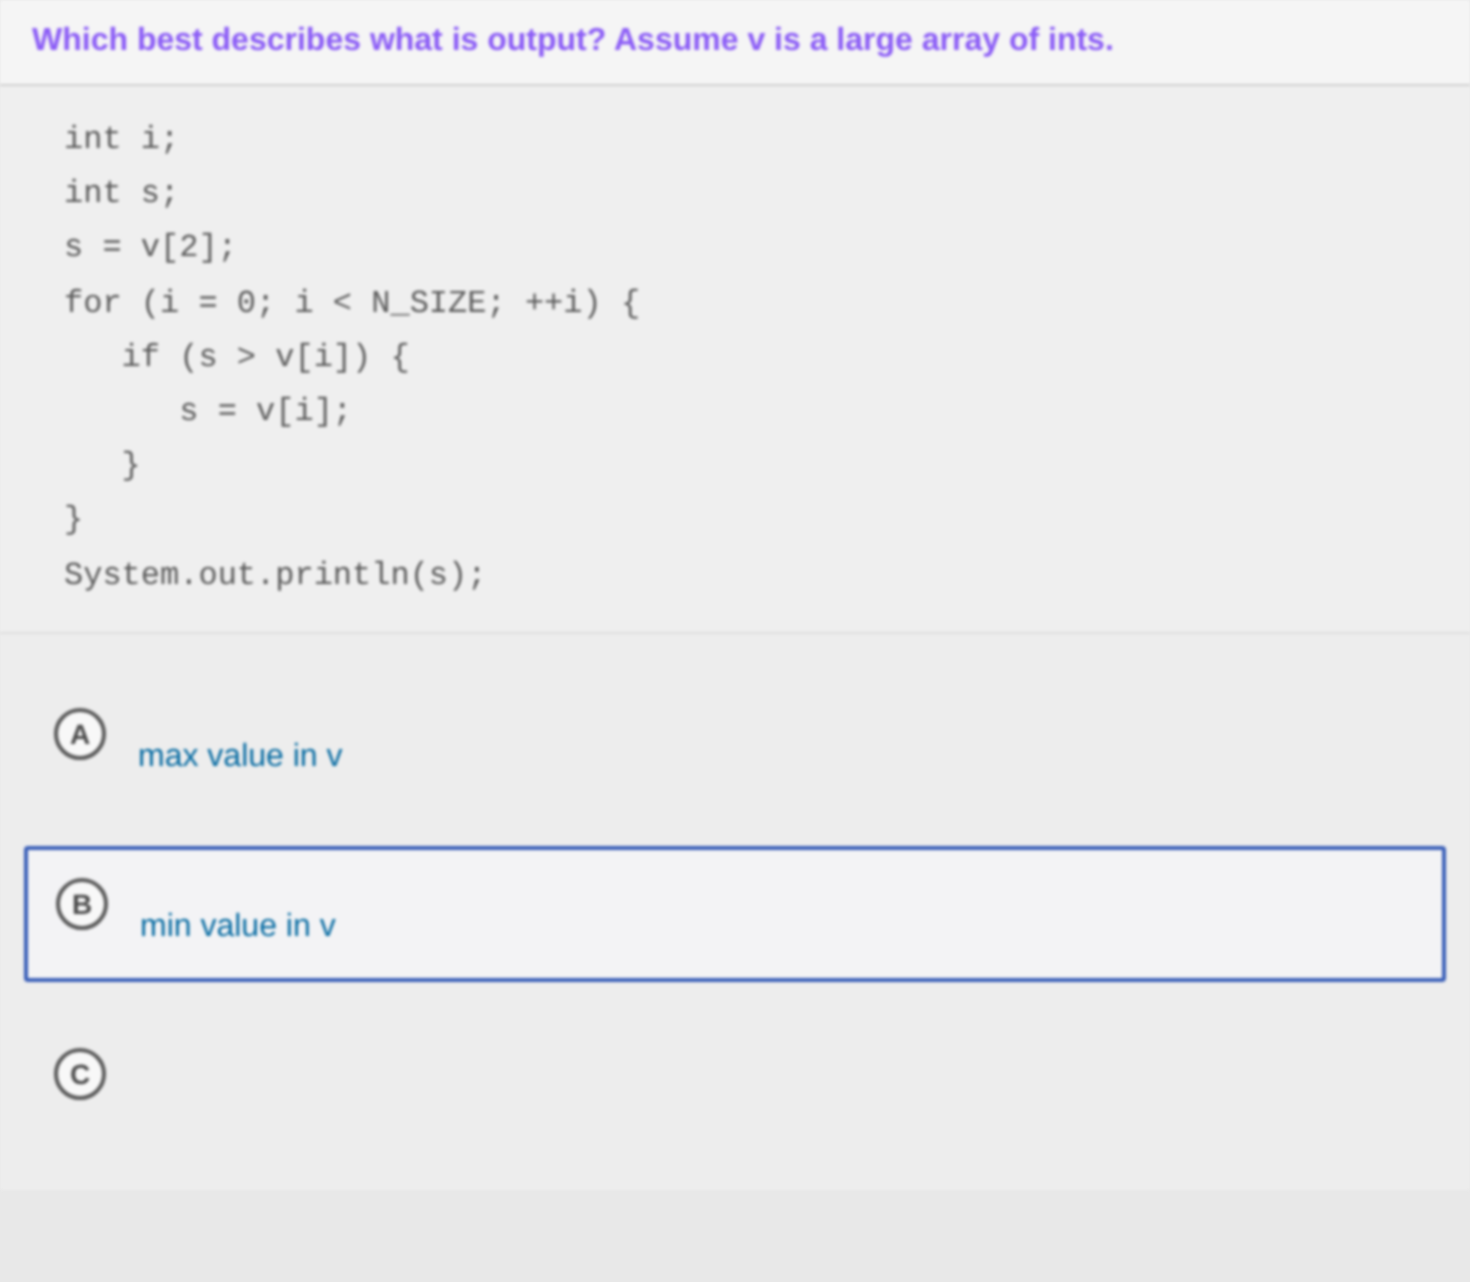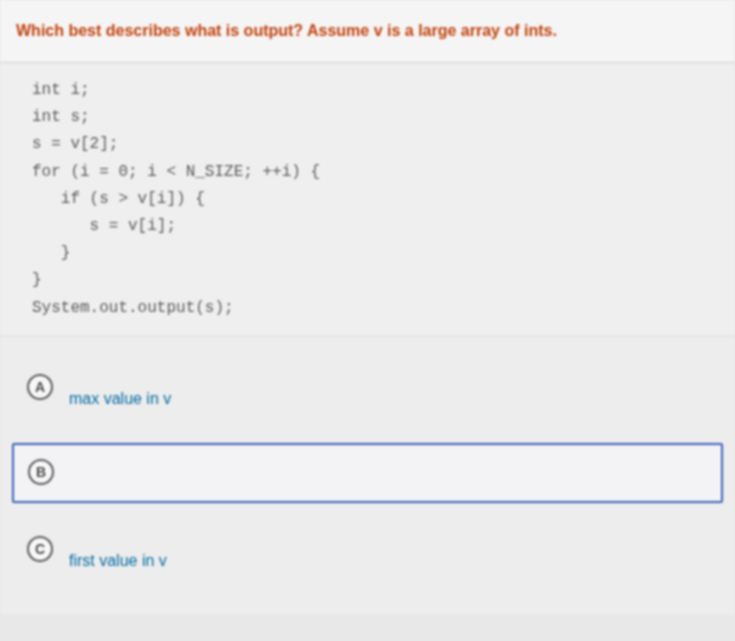--- a/index.html
+++ b/index.html
@@ -13,25 +13,25 @@
       width: 735px;
       height: 641px;
       overflow: hidden;
       filter: blur(0.8px);
     }
     .container {
       padding: 0;
     }
     .question-header {
       background: #f5f5f5;
-      padding: 22px 16px;
+      padding: 12px 16px;
       border-bottom: 1px solid #d0d0d0;
       font-weight: bold;
       font-size: 16px;
-      color: #c2410c;
+      color: #8b5cf6;
     }
     .code-block {
       background: #efefef;
       padding: 14px 24px 14px 32px;
       font-family: "Courier New", Courier, monospace;
       font-size: 16px;
       color: #5a5a5a;
       line-height: 1.7;
       white-space: pre;
       border-bottom: 1px solid #ddd;
@@ -83,32 +83,32 @@
   <div class="question-header">Which best describes what is output? Assume v is a large array of ints.</div>
 
   <div class="code-block"><span>int i;</span>
 <span>int s;</span>
 <span>s = v[2];</span>
 <span>for (i = 0; i &lt; N_SIZE; ++i) {</span>
 <span>   if (s &gt; v[i]) {</span>
 <span>      s = v[i];</span>
 <span>   }</span>
 <span>}</span>
-<span>System.out.output(s);</span></div>
+<span>System.out.println(s);</span></div>
 
   <div class="options">
 
     <div class="option">
       <div class="letter">A</div>
       <div class="label">max value in v</div>
     </div>
 
     <div class="option selected">
       <div class="letter">B</div>
+      <div class="label">min value in v</div>
     </div>
 
     <div class="option">
       <div class="letter">C</div>
-      <div class="label">first value in v</div>
     </div>
 
   </div>
 </div>
 
 </body></html>

